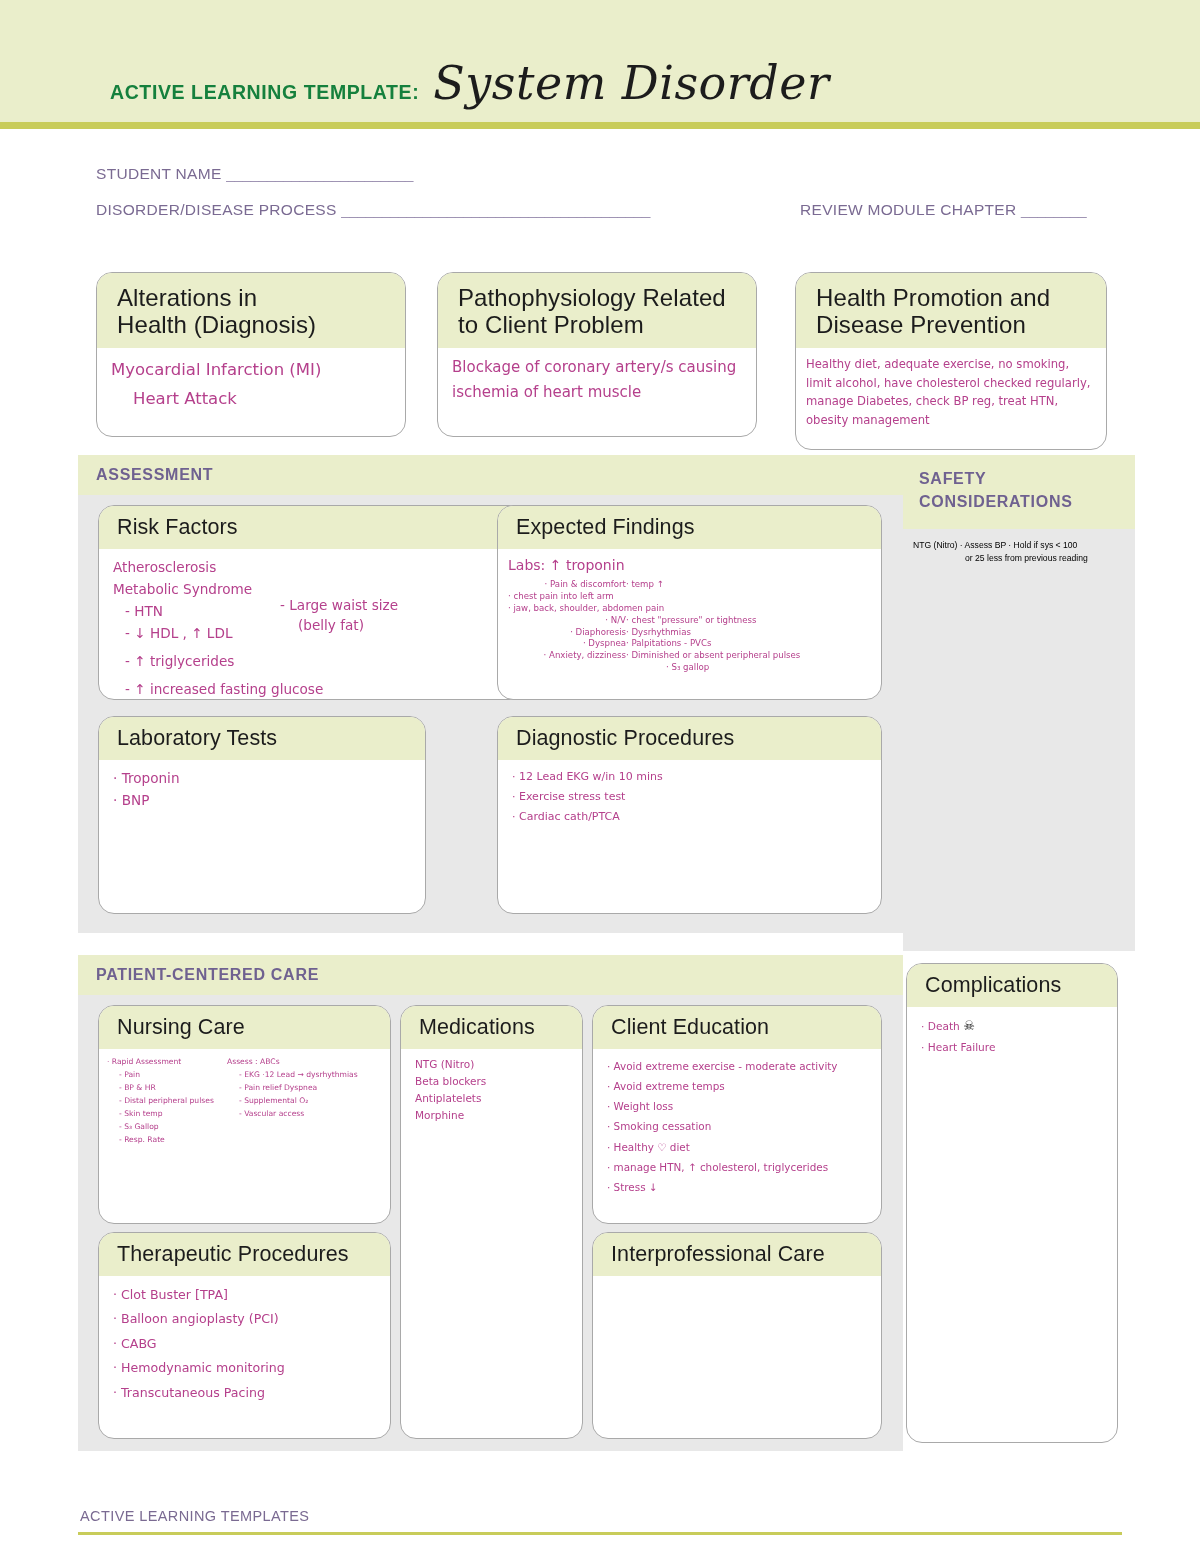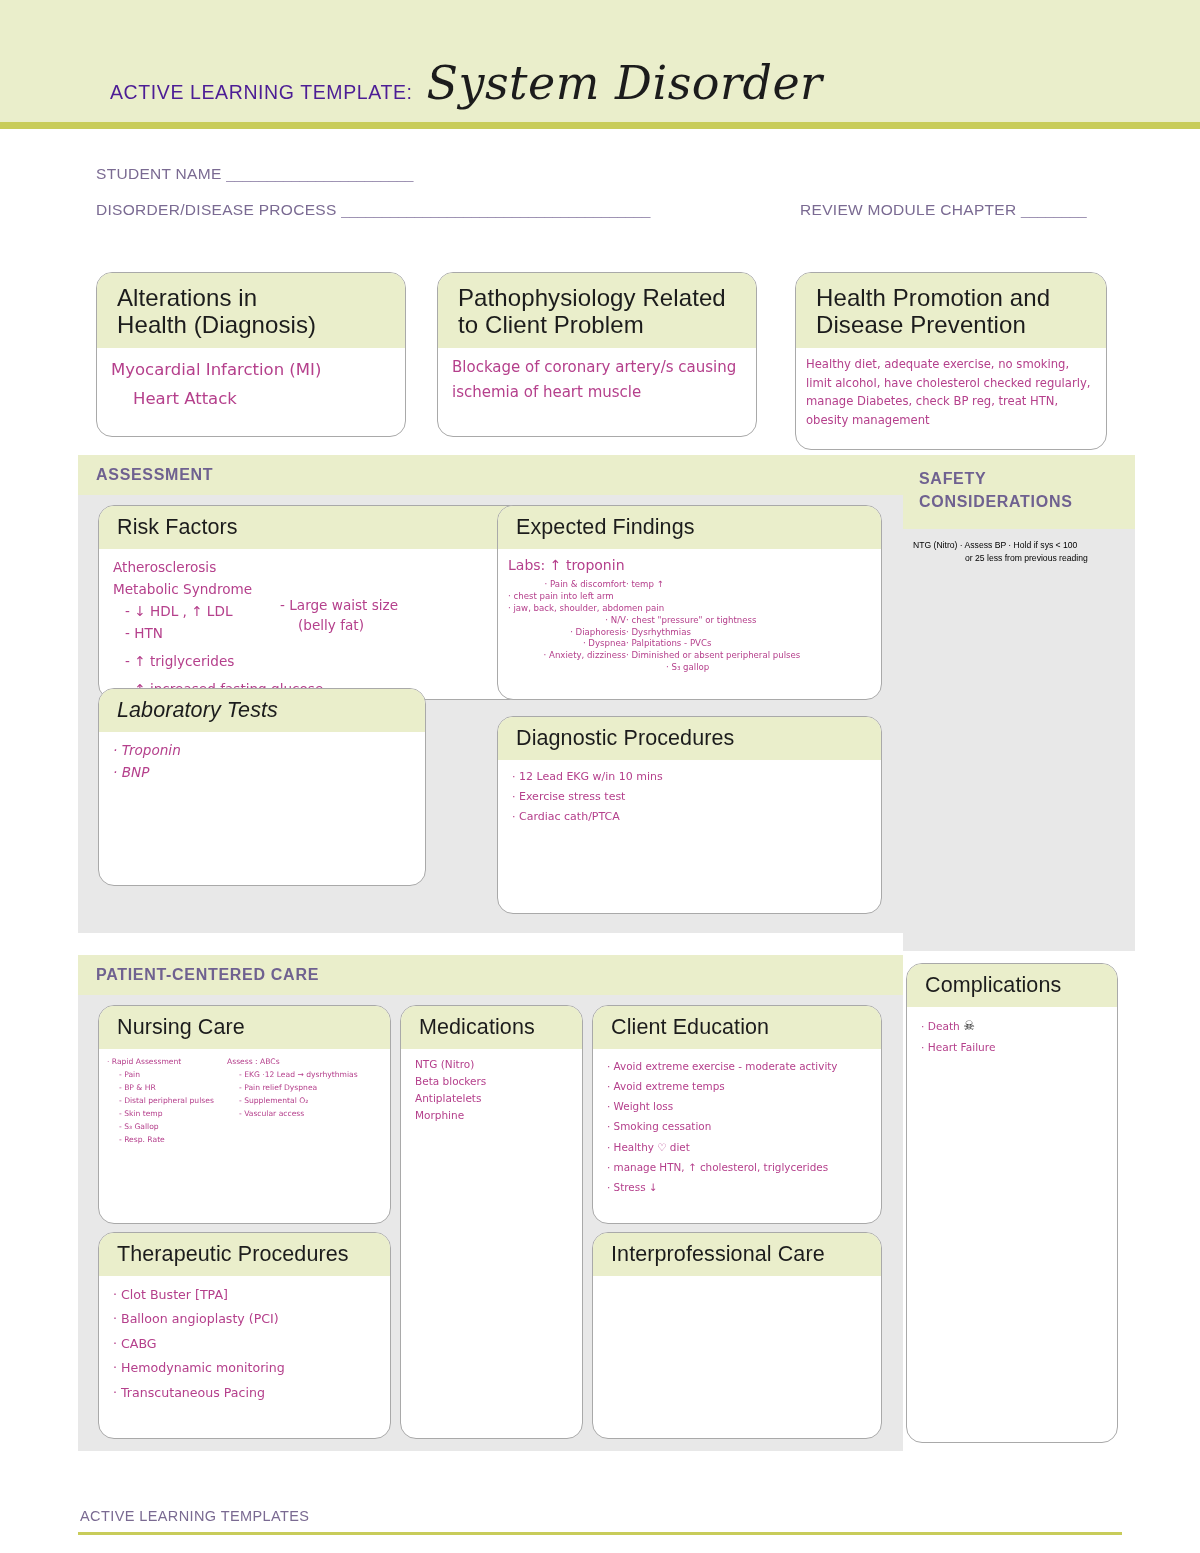--- a/index.html
+++ b/index.html
@@ -9,21 +9,21 @@
   
   .banner {
     position: absolute; left: 0; top: 0; width: 1200px; height: 122px;
     background: #eaeecb;
   }
   .banner-inner {
     position: absolute; left: 110px; top: 56px;
     display: flex; align-items: baseline; gap: 14px;
   }
   .banner-kicker {
-    font-size: 19.5px; font-weight: normal; color: #4c1d95;
+    font-size: 19.5px; font-weight: bold; color: #15803d;
     letter-spacing: 0.6px;
   }
   .banner-title {
     font-family: "DejaVu Serif", serif; font-style: italic;
     font-size: 46px; color: #1c1c1c; letter-spacing: 0.5px;
   }
   .banner-rule {
     position: absolute; left: 0; top: 122px; width: 1200px; height: 7px;
     background: #c8cc5a;
   }
@@ -78,21 +78,21 @@
   .safety-head {
     background: #eaeecb; width: 100%; height: 74px;
     color: #6f6190; font-weight: bold; font-size: 16px;
     letter-spacing: .7px; padding: 12px 0 0 16px; line-height: 1.45;
   }
   .safety-note { padding: 10px 6px 0 10px; }
 
   
   #card-risk     { left: 98px; top: 505px; width: 446px; height: 195px; }
   #card-expected { left: 497px; top: 505px; width: 385px; height: 195px; }
-  #card-lab      { left: 98px; top: 688px; width: 328px; height: 198px; font-style: italic; }
+  #card-lab      { left: 98px; top: 716px; width: 328px; height: 198px; }
   #card-diag     { left: 497px; top: 716px; width: 385px; height: 198px; }
 
   
   #card-nursing   { left: 98px; top: 1005px; width: 293px; height: 219px; }
   #card-meds      { left: 400px; top: 1005px; width: 183px; height: 434px; }
   #card-education { left: 592px; top: 1005px; width: 290px; height: 219px; }
   #card-therapeutic { left: 98px; top: 1232px; width: 293px; height: 207px; }
   #card-interprof { left: 592px; top: 1232px; width: 290px; height: 207px; }
   #card-complications { left: 906px; top: 963px; width: 212px; height: 480px; }
 
@@ -186,22 +186,22 @@
 
 <div class="panel" id="panel-assessment">
   <div class="panel-head">ASSESSMENT</div>
 </div>
 
 <div class="card" id="card-risk">
   <div class="card-head sm">Risk Factors</div>
   <div class="card-body hw-md risk-grid">
     <div>Atherosclerosis</div>
     <div>Metabolic Syndrome</div>
+    <div class="indent1">- HTN</div>
     <div class="indent1">- ↓ HDL , ↑ LDL</div>
-    <div class="indent1">- HTN</div>
     <div class="indent1" style="padding-top:6px">- ↑ triglycerides</div>
     <div class="indent1" style="padding-top:6px">- ↑ increased fasting glucose</div>
     <div class="risk-float">
       <div>- Large waist size</div>
       <div style="padding-left:18px">(belly fat)</div>
     </div>
   </div>
 </div>
 
 <div class="card" id="card-expected">

